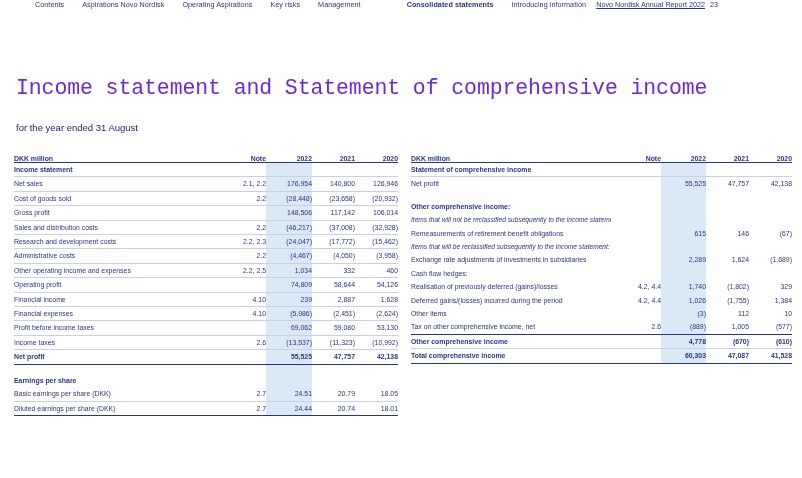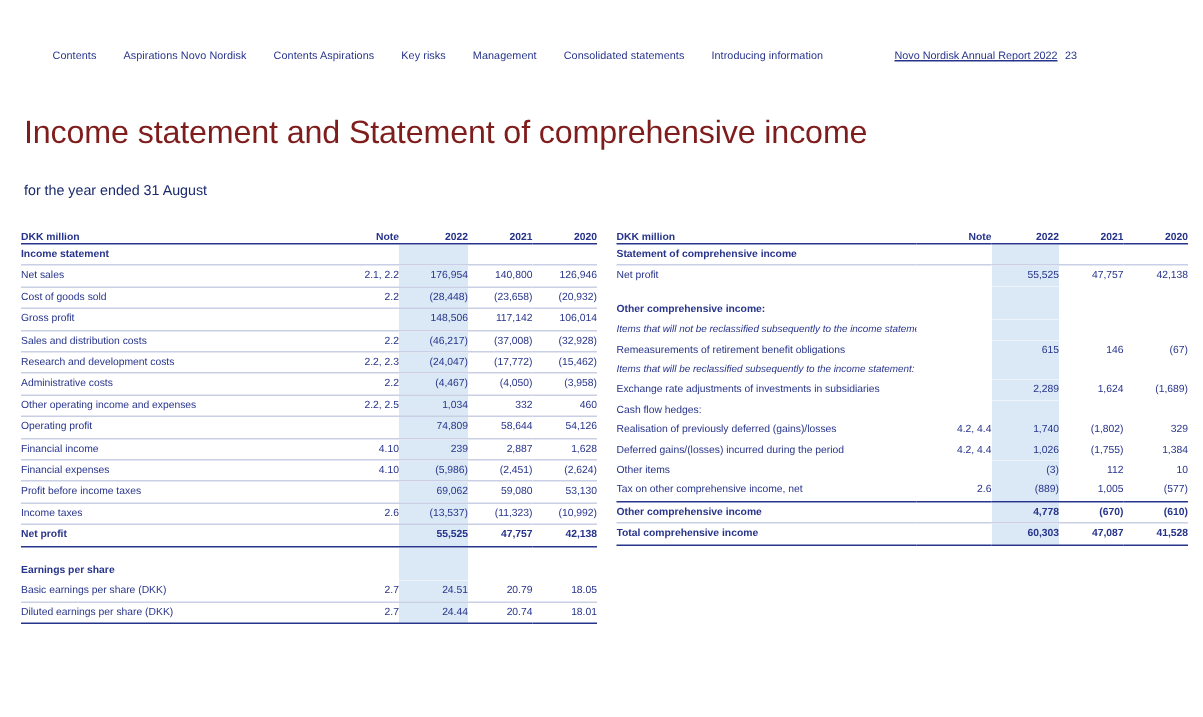--- a/index.html
+++ b/index.html
@@ -13,64 +13,66 @@
     height: 478px;
     overflow: hidden;
     font-family: "Liberation Sans", sans-serif;
     color: #1a2a6c;
     -webkit-font-smoothing: antialiased;
   }
 
   
   .topnav {
     position: absolute;
-    top: 11px; left: 0;
+    top: 0; left: 0;
     width: 728px;
     height: 30px;
     display: flex;
-    align-items: flex-end;
+    align-items: flex-start;
   }
   .topnav-left {
     display: flex;
     align-items: center;
     margin-left: 35px;
   }
   .nav-item {
     font-size: 7.2px;
     color: #27348b;
     letter-spacing: 0.06px;
     margin-right: 18px;
     white-space: nowrap;
     cursor: pointer;
   }
   .nav-item.active {
-    font-weight: normal;
+    font-weight: bold;
+    margin-left: 28px;
   }
   .topnav-right {
     position: absolute;
     right: 10px;
     display: flex;
     align-items: center;
     font-size: 7.2px;
     color: #27348b;
     white-space: nowrap;
   }
   .report-label { margin-right: 5px; text-decoration: underline; }
   .page-number { }
 
   
   .page-title {
     position: absolute;
     top: 76px;
     left: 16px;
     font-size: 21.5px;
     font-weight: normal;
-    color: #7f1d1d;
+    color: #6d28d9;
     letter-spacing: -0.1px;
     white-space: nowrap;
+    font-family: Liberation Mono, monospace;
   }
   .page-subtitle {
     position: absolute;
     top: 122px;
     left: 16px;
     font-size: 9.5px;
     color: #1a2a6c;
     white-space: nowrap;
   }
 
@@ -149,21 +151,21 @@
   
   tr.r td.hl { background-clip: padding-box; }
 </style>
 </head>
 <body>
 
 <div class="topnav">
   <div class="topnav-left" id="topnav-left">
       <div class="nav-item">Contents</div>
       <div class="nav-item">Aspirations Novo Nordisk</div>
-      <div class="nav-item">Contents Aspirations</div>
+      <div class="nav-item">Operating Aspirations</div>
       <div class="nav-item">Key risks</div>
       <div class="nav-item">Management</div>
       <div class="nav-item active">Consolidated statements</div>
       <div class="nav-item">Introducing information</div>
     </div>
   <div class="topnav-right">
     <span class="report-label">Novo Nordisk Annual Report 2022</span>
     <span class="page-number">23</span>
   </div>
 </div>

